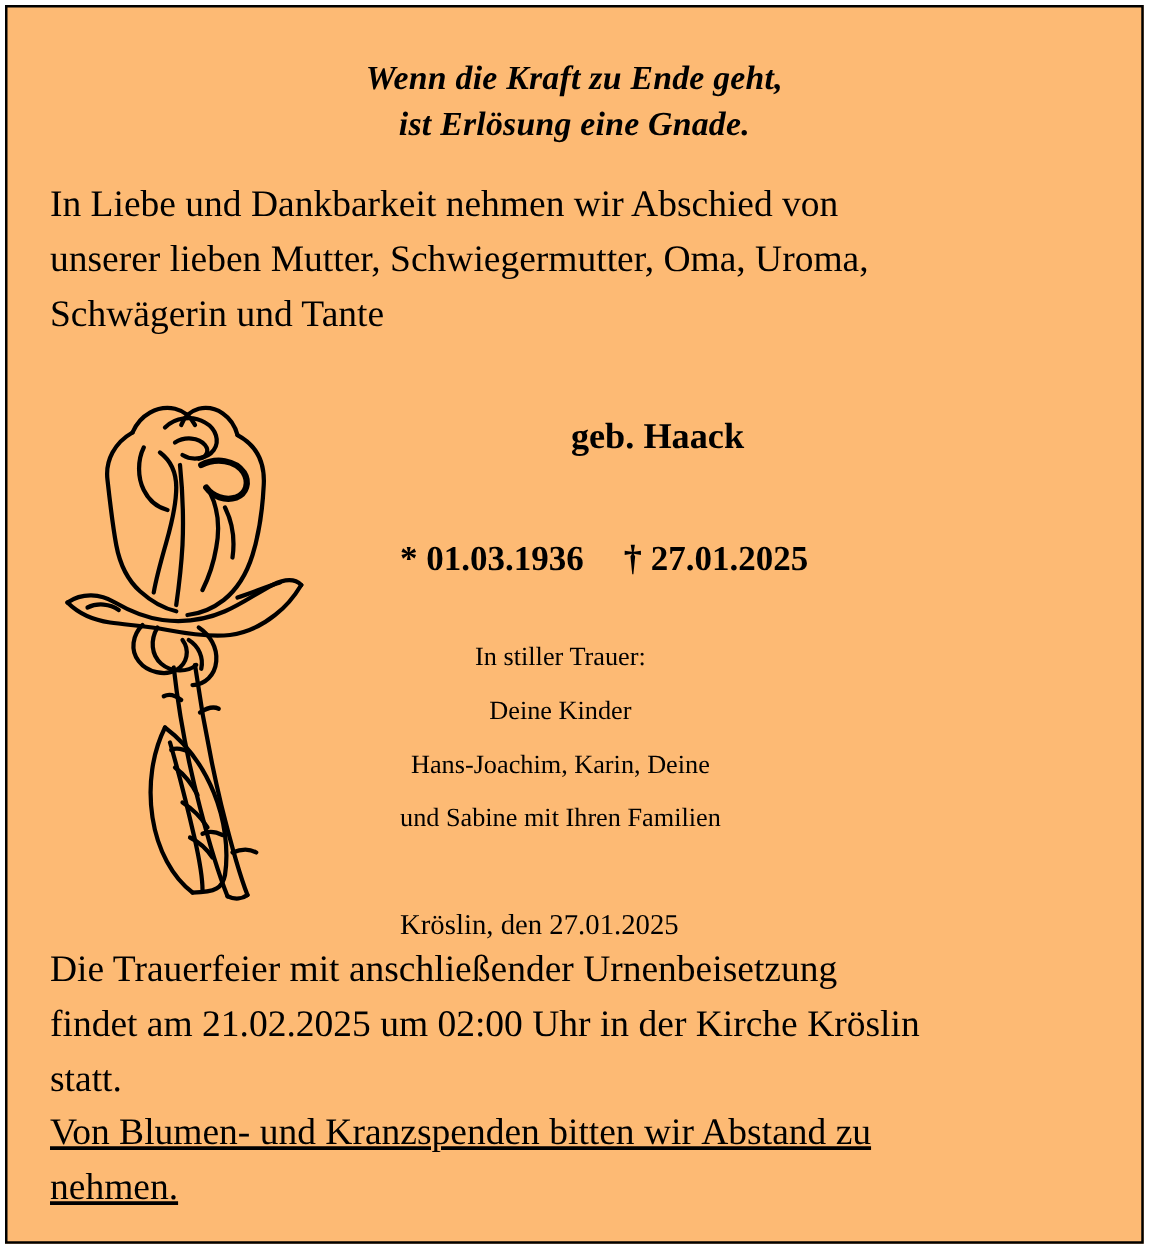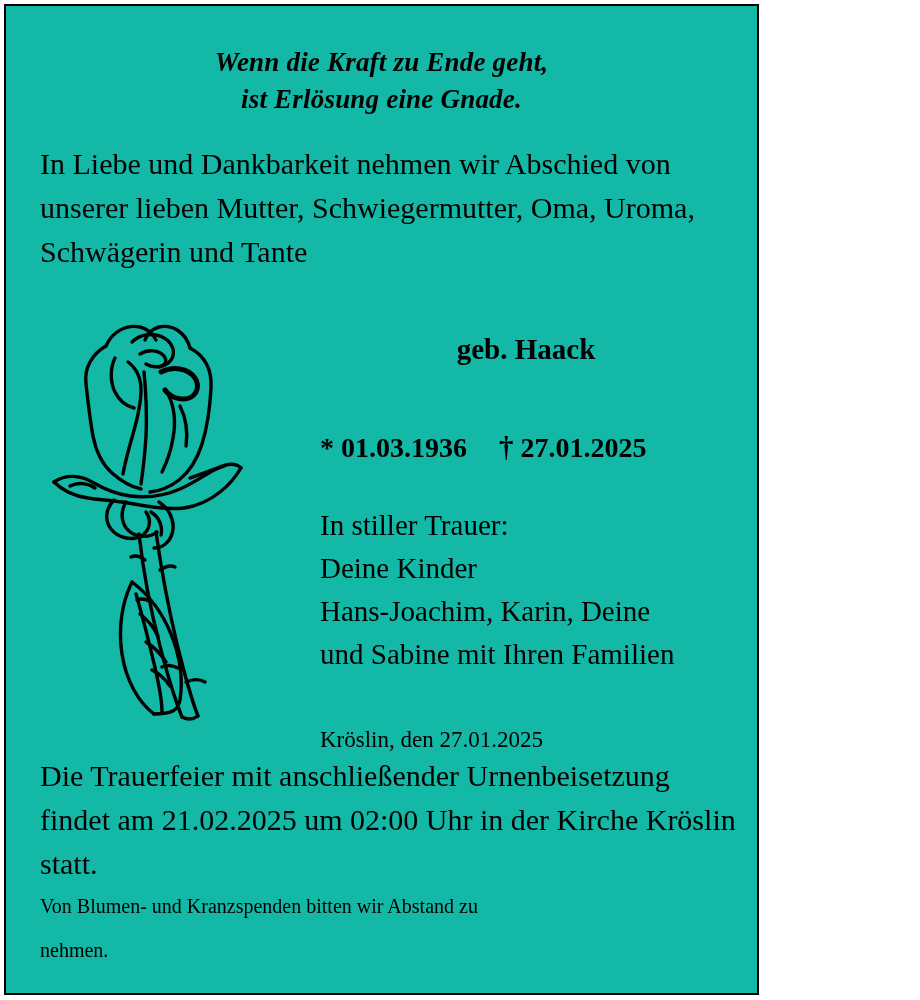--- a/index.html
+++ b/index.html
@@ -12,24 +12,24 @@
     height: 1000px;
     font-family: "Liberation Serif", "DejaVu Serif", serif;
     color: #000000;
     overflow: hidden;
   }
 
   .notice-frame {
     position: absolute;
     left: 4px;
     top: 4px;
-    width: 755px;
+    width: 911px;
     height: 991px;
     border: 2px solid #000000;
-    background: #14b8a6;
+    background: #fdba74;
     box-sizing: border-box;
   }
 
   .notice-inner {
     position: relative;
     width: 100%;
     height: 100%;
   }
 
   
@@ -101,22 +101,23 @@
     white-space: nowrap;
   }
   .dates-line .date-sep { display: inline-block; width: 18px; }
   .dagger { font-size: 29px; }
 
   
   .mourners {
     position: absolute;
     left: 314px;
     top: 498px;
-    font-size: 29px;
+    font-size: 21px;
     line-height: 43px;
+    text-align: center;
   }
   .mourners div { white-space: nowrap; }
 
   .place-date {
     position: absolute;
     left: 314px;
     top: 720px;
     font-size: 23px;
     line-height: 28px;
     white-space: nowrap;
@@ -131,22 +132,23 @@
     font-size: 30px;
     line-height: 44px;
   }
   .ceremony div { white-space: nowrap; }
 
   .flowers {
     position: absolute;
     left: 34px;
     top: 878px;
     width: 820px;
-    font-size: 20px;
+    font-size: 30px;
     line-height: 44px;
+    text-decoration: underline;
   }
   .flowers div { white-space: nowrap; }
 </style>
 </head>
 <body>
 
 <div class="notice-frame">
   <div class="notice-inner">
 
     <div class="epigraph">

